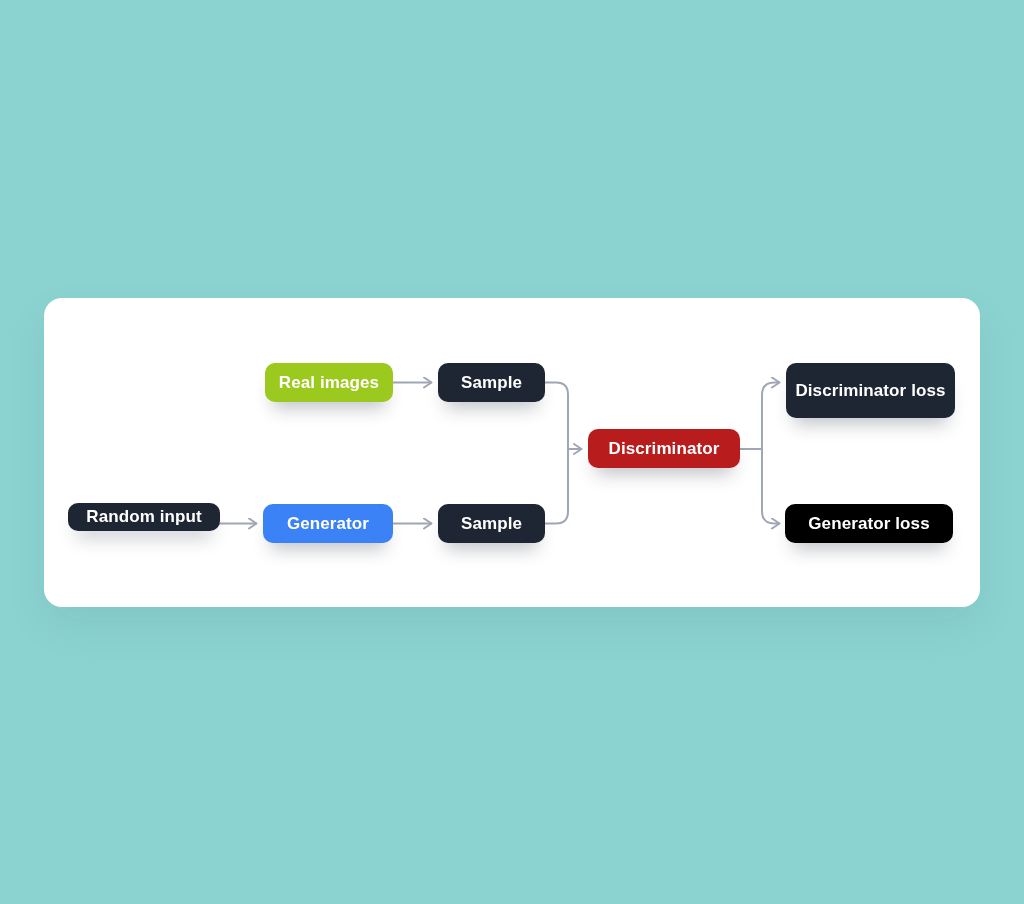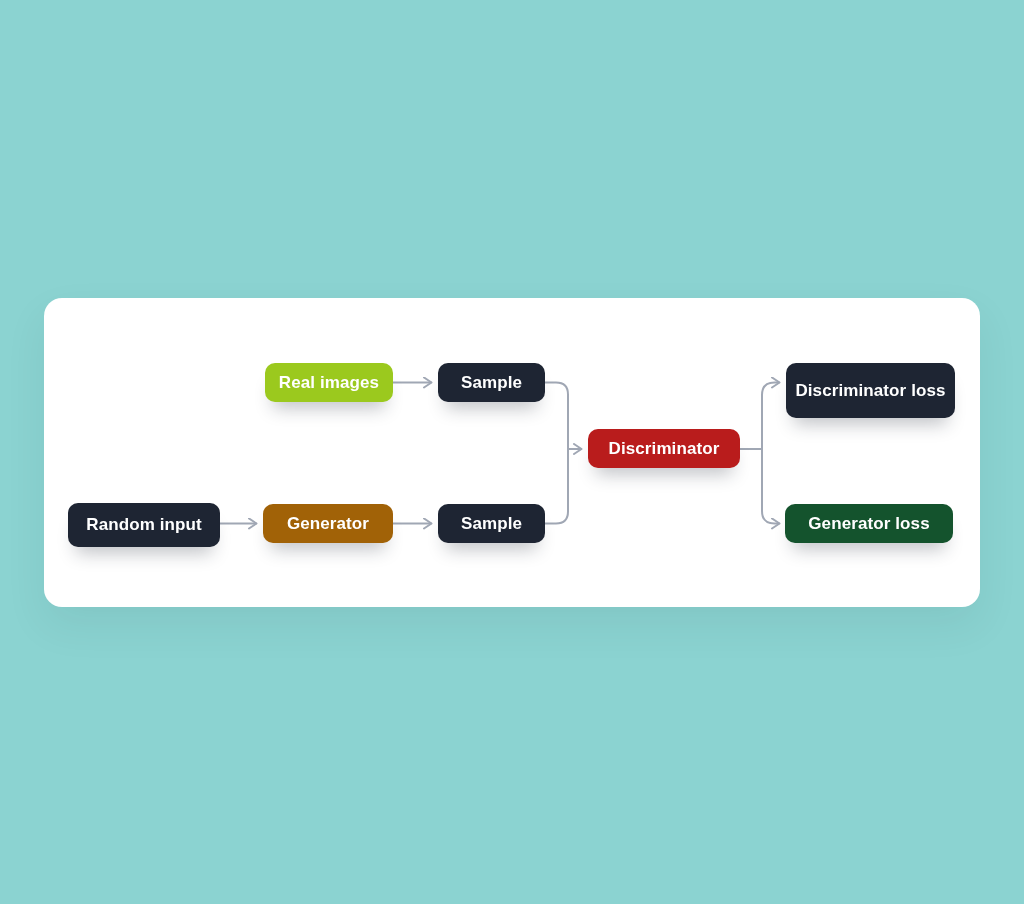--- a/index.html
+++ b/index.html
@@ -70,37 +70,37 @@
   </svg>
 
   <div class="node" style="left: 221px; top: 65px; width: 128px; height: 39px; background: rgb(155, 201, 30);">
     <span class="label">Real images</span>
   </div>
 
   <div class="node" style="left: 394px; top: 65px; width: 107px; height: 39px; background: rgb(30, 37, 51);">
     <span class="label">Sample</span>
   </div>
 
-  <div class="node" style="left: 24px; top: 205px; width: 152px; height: 44px; background: rgb(30, 37, 51);">
+  <div class="node" style="left: 24px; top: 205px; width: 152px; height: 28px; background: rgb(30, 37, 51);">
     <span class="label">Random input</span>
   </div>
 
-  <div class="node" style="left: 219px; top: 206px; width: 130px; height: 39px; background: #a16207;">
+  <div class="node" style="left: 219px; top: 206px; width: 130px; height: 39px; background: #3b82f6;">
     <span class="label">Generator</span>
   </div>
 
   <div class="node" style="left: 394px; top: 206px; width: 107px; height: 39px; background: rgb(30, 37, 51);">
     <span class="label">Sample</span>
   </div>
 
   <div class="node" style="left: 544px; top: 131px; width: 152px; height: 39px; background: #b91c1c;">
     <span class="label">Discriminator</span>
   </div>
 
   <div class="node" style="left: 742px; top: 65px; width: 169px; height: 55px; background: rgb(30, 37, 51);">
     <span class="label">Discriminator loss</span>
   </div>
 
-  <div class="node" style="left: 741px; top: 206px; width: 168px; height: 39px; background: #14532d;">
+  <div class="node" style="left: 741px; top: 206px; width: 168px; height: 39px; background: #000000;">
     <span class="label">Generator loss</span>
   </div>
 
 </div>
 
 </body></html>

